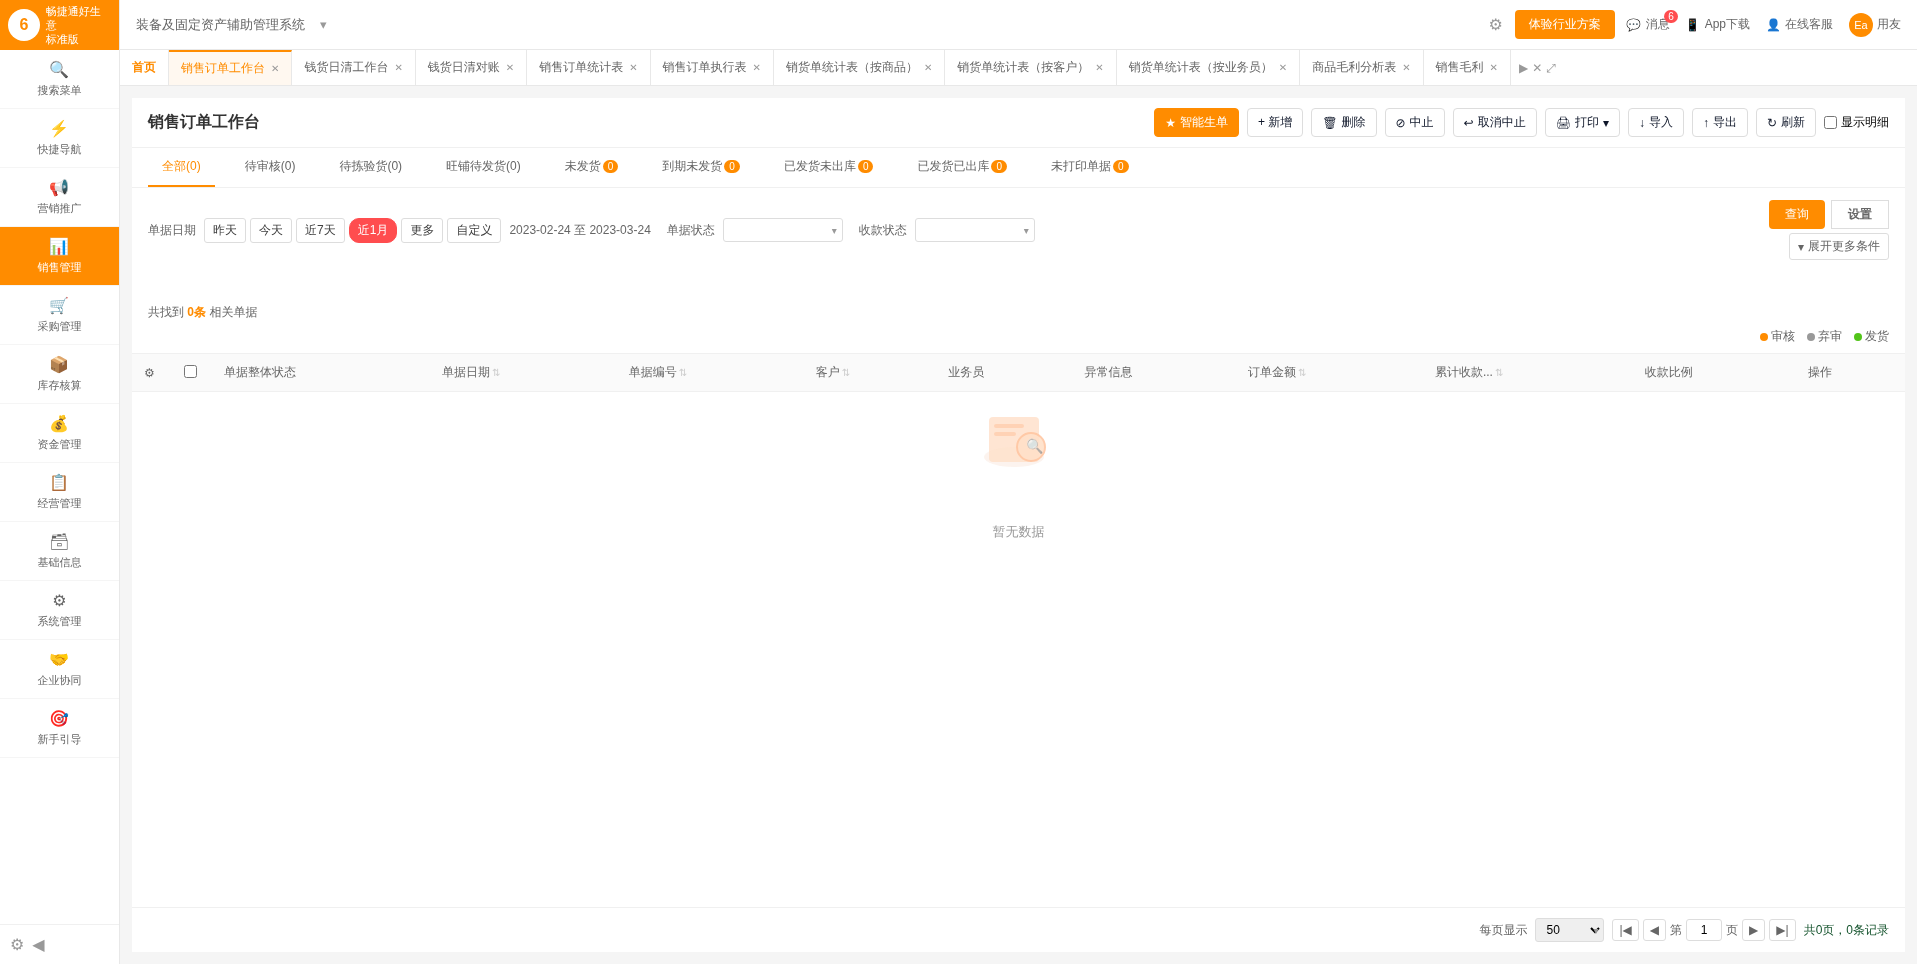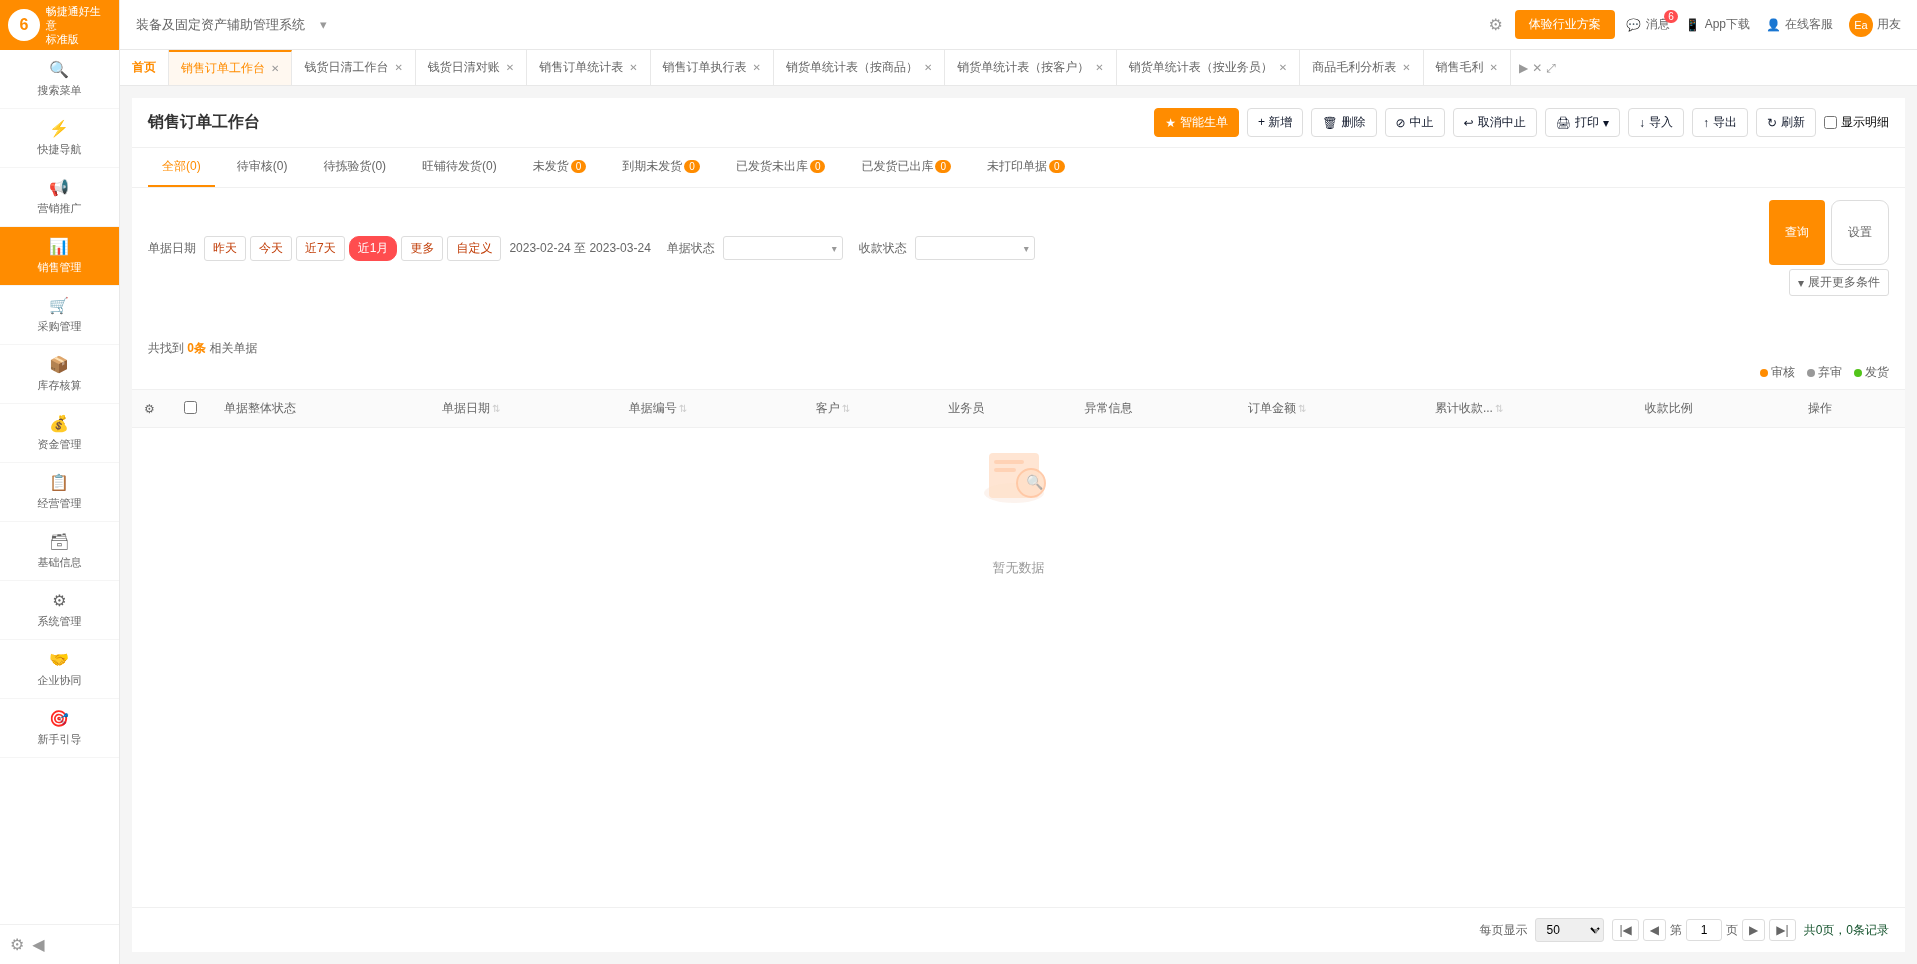--- a/index.html
+++ b/index.html
@@ -45,41 +45,41 @@
     .content { flex: 1; display: flex; flex-direction: column; overflow: hidden; padding: 12px; background: #f5f5f5; }
 
     
     .page-header { background: #fff; padding: 10px 16px; border-radius: 4px 4px 0 0; display: flex; align-items: center; justify-content: space-between; border-bottom: 1px solid #f0f0f0; }
     .page-title { font-size: 16px; font-weight: bold; color: #333; }
     .page-actions { display: flex; align-items: center; gap: 8px; }
     .action-btn { display: flex; align-items: center; gap: 4px; padding: 5px 10px; border: 1px solid #ddd; background: #fff; border-radius: 4px; cursor: pointer; color: #0f172a; font-size: 12px; }
     .action-btn.primary { background: #ff8c00; color: #fff; border-color: #ff8c00; }
 
     
-    .filter-tabs { background: #fff; padding: 0 16px; display: flex; align-items: center; gap: 8px; border-bottom: 1px solid #f0f0f0; }
+    .filter-tabs { background: #fff; padding: 0 16px; display: flex; align-items: center; gap: 16px; border-bottom: 1px solid #f0f0f0; }
     .filter-tab { padding: 10px 14px; cursor: pointer; color: #666; font-size: 12px; border-bottom: 2px solid transparent; white-space: nowrap; }
     .filter-tab.active { color: #ff8c00; border-bottom: 2px solid #ff8c00; }
     .filter-tab .count { background: #ff4d4f; color: #fff; border-radius: 10px; padding: 1px 5px; font-size: 10px; margin-left: 2px; }
     .filter-tab .count.orange { background: #ff8c00; }
 
     
     .search-bar { background: #fff; padding: 12px 16px; display: flex; align-items: center; gap: 16px; flex-wrap: wrap; }
     .search-field { display: flex; align-items: center; gap: 8px; }
     .search-label { color: #666; font-size: 12px; white-space: nowrap; }
     .date-range-btns { display: flex; align-items: center; gap: 4px; }
-    .date-btn { padding: 3px 8px; border: 1px solid #ddd; border-radius: 3px; cursor: pointer; color: #c2410c; font-size: 12px; background: #fff; }
+    .date-btn { padding: 3px 8px; border: 1px solid #ddd; border-radius: 3px; cursor: pointer; color: #404040; font-size: 12px; background: #fff; }
     .date-btn.active { background: #ff4d4f; color: #fff; border-color: #ff4d4f; border-radius: 10px; }
     .date-input-range { color: #666; font-size: 12px; }
     .select-field { display: flex; align-items: center; gap: 8px; }
     .select-input { padding: 4px 24px 4px 8px; border: 1px solid #ddd; border-radius: 3px; background: #fff; color: #666; font-size: 12px; min-width: 120px; appearance: none; cursor: pointer; position: relative; }
     .select-wrapper { position: relative; display: inline-block; }
     .select-wrapper::after { content: '▾'; position: absolute; right: 6px; top: 50%; transform: translateY(-50%); color: #999; pointer-events: none; font-size: 10px; }
     .expand-btn { display: flex; align-items: center; gap: 4px; color: #666; cursor: pointer; font-size: 12px; padding: 4px 8px; border: 1px solid #ddd; border-radius: 3px; background: #fff; }
     .query-btn { background: #ff8c00; color: #fff; border: none; padding: 5px 16px; border-radius: 4px; cursor: pointer; font-size: 12px; }
-    .set-btn { background: #fff; color: #666; border: 1px solid #ddd; padding: 23px 16px; border-radius: 9px; cursor: pointer; font-size: 12px; }
+    .set-btn { background: #fff; color: #666; border: 1px solid #ddd; padding: 5px 16px; border-radius: 0; cursor: pointer; font-size: 12px; font-weight: bold; }
 
     
     .table-area { background: #fff; flex: 1; overflow: hidden; display: flex; flex-direction: column; }
     .table-toolbar { padding: 8px 16px; display: flex; align-items: center; justify-content: space-between; border-bottom: 1px solid #f0f0f0; }
     .table-count { color: #666; font-size: 12px; }
     .table-count strong { color: #ff8c00; }
     .table-ops { display: flex; align-items: center; gap: 12px; }
     .table-op { color: #666; cursor: pointer; font-size: 12px; display: flex; align-items: center; gap: 3px; margin-top: 48px; }
     .table-op .dot { width: 8px; height: 8px; border-radius: 50%; display: inline-block; }
     .dot-orange { background: #ff8c00; }

